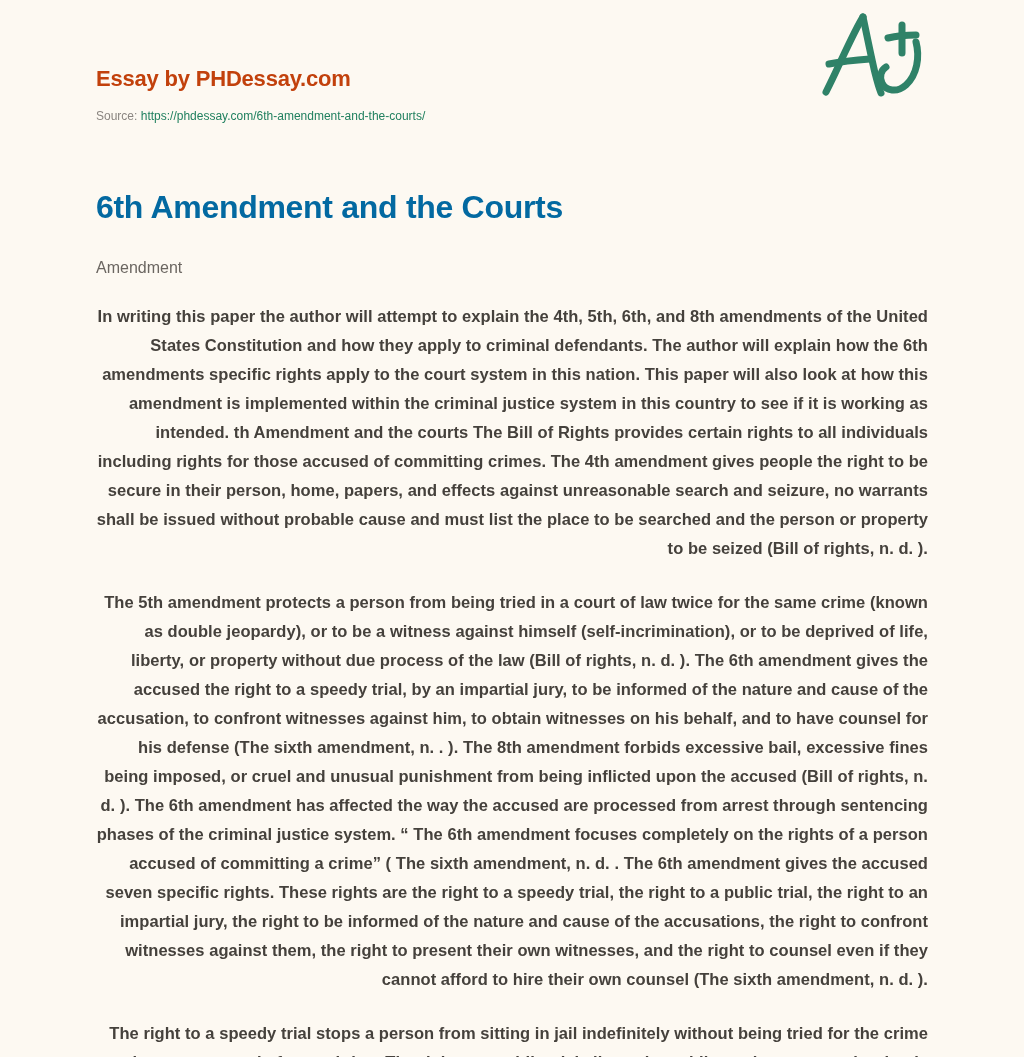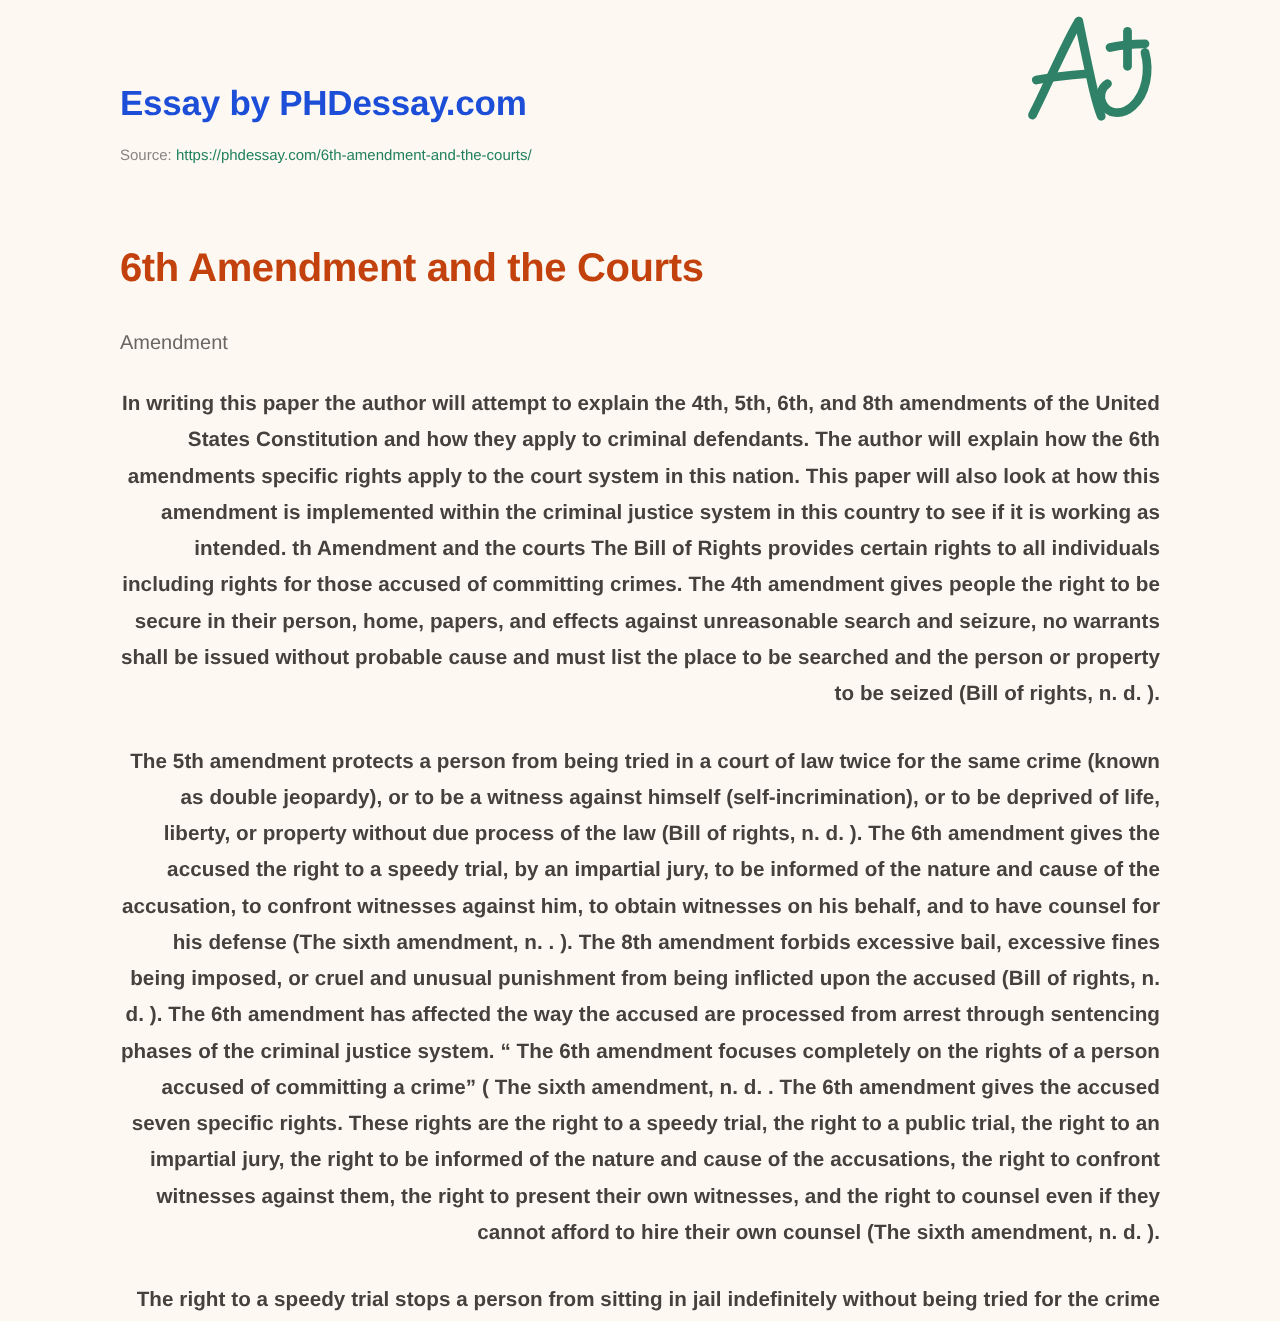--- a/index.html
+++ b/index.html
@@ -20,23 +20,23 @@
     box-sizing: border-box;
     padding: 0 96px;
   }
 
   
   .header {
     position: relative;
     padding-top: 66px;
   }
   .brand-line {
-    font-size: 28px;
+    font-size: 22px;
     font-weight: bold;
-    color: #1d4ed8;
+    color: #c2410c;
     letter-spacing: -0.2px;
     line-height: 1.2;
   }
   .source-line {
     margin-top: 16px;
     font-size: 12px;
     color: #8a8580;
     line-height: 1.4;
     white-space: nowrap;
   }
@@ -61,21 +61,21 @@
     width: 112px;
     height: 92px;
   }
 
   
   .doc-title {
     margin: 0;
     padding-top: 62px;
     font-size: 32px;
     font-weight: bold;
-    color: #c2410c;
+    color: #0369a1;
     letter-spacing: -0.3px;
     line-height: 1.25;
   }
   .abstract-label {
     margin-top: 30px;
     font-size: 16px;
     color: #6b6661;
     line-height: 1.4;
   }
 

